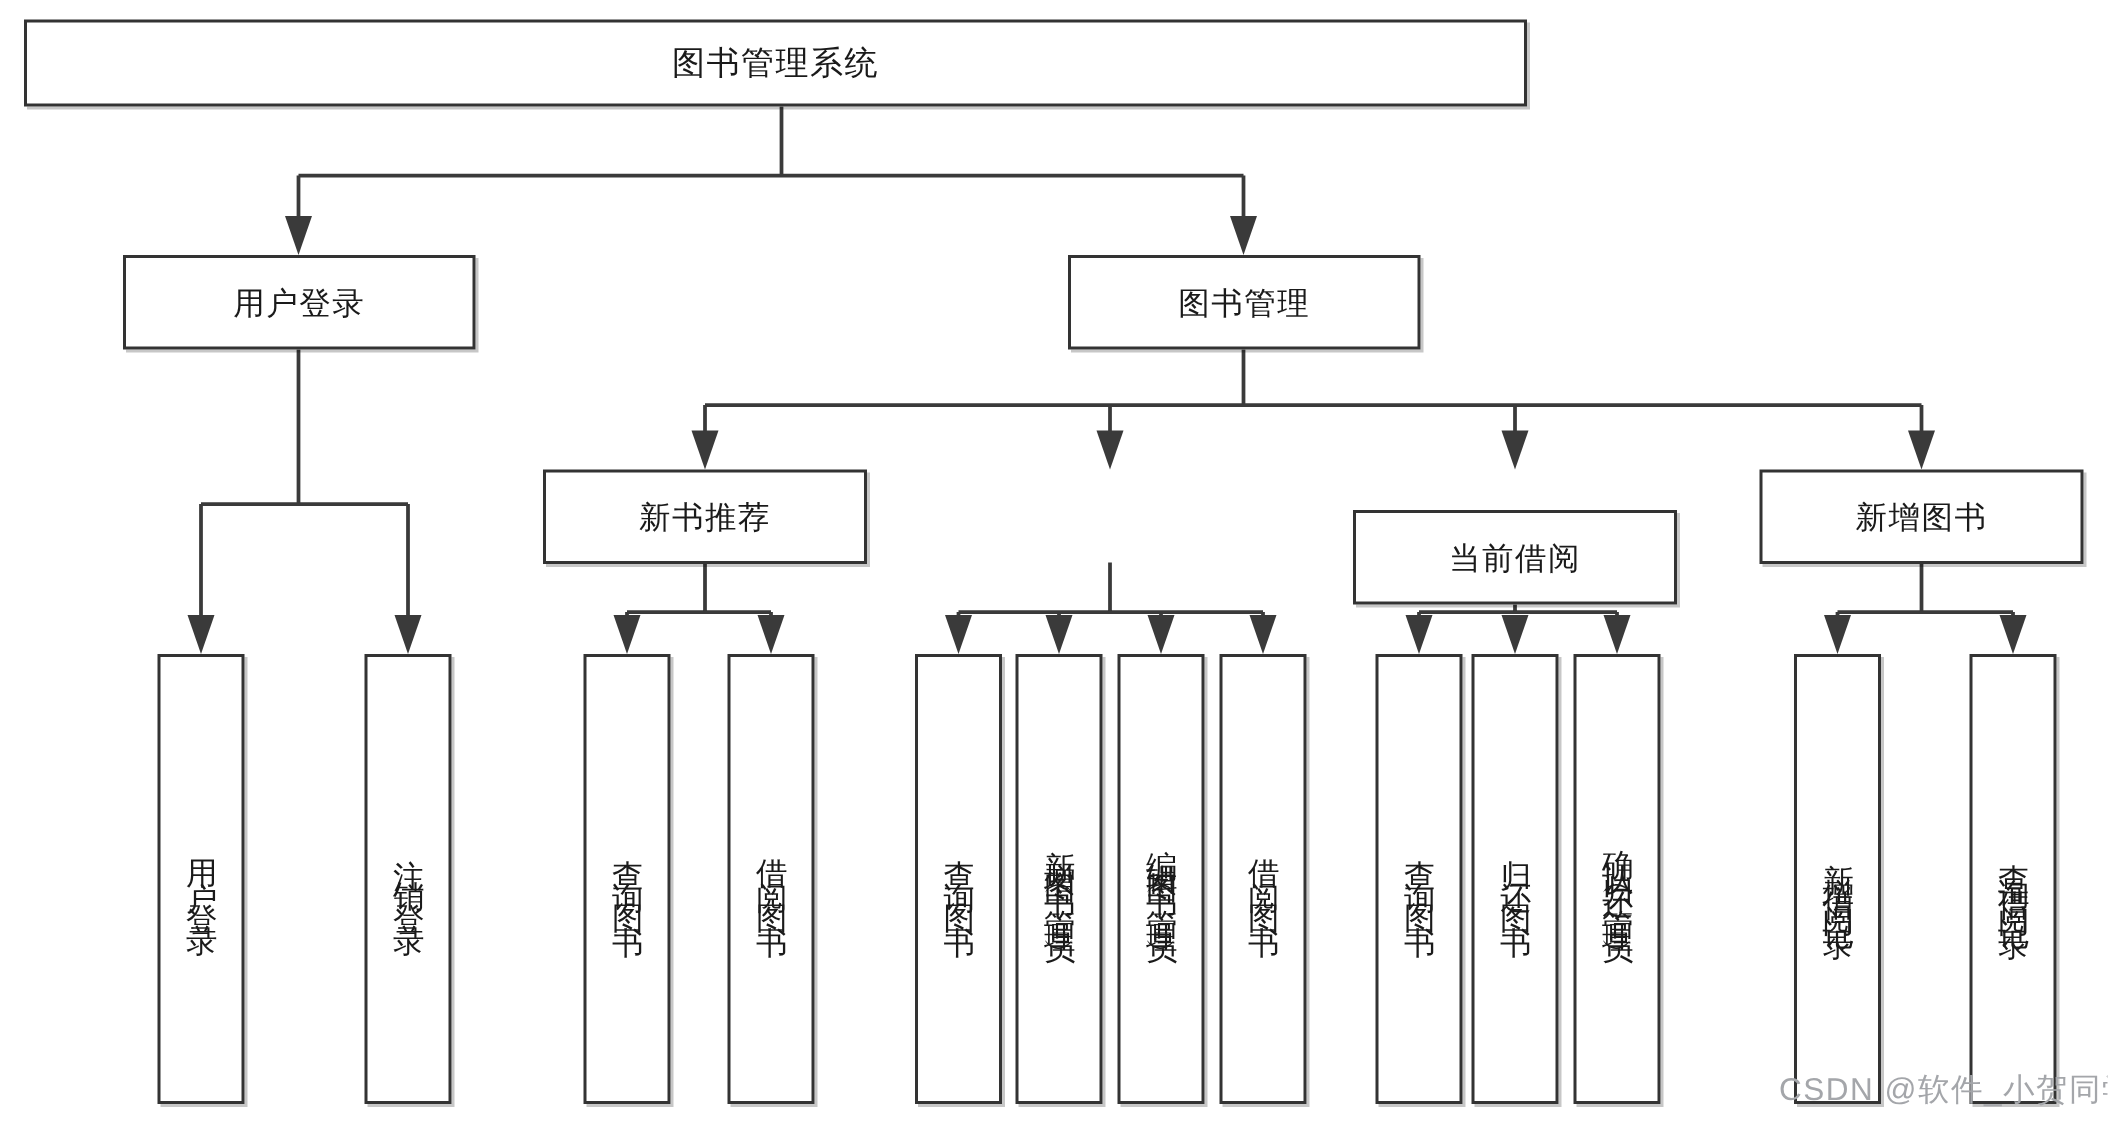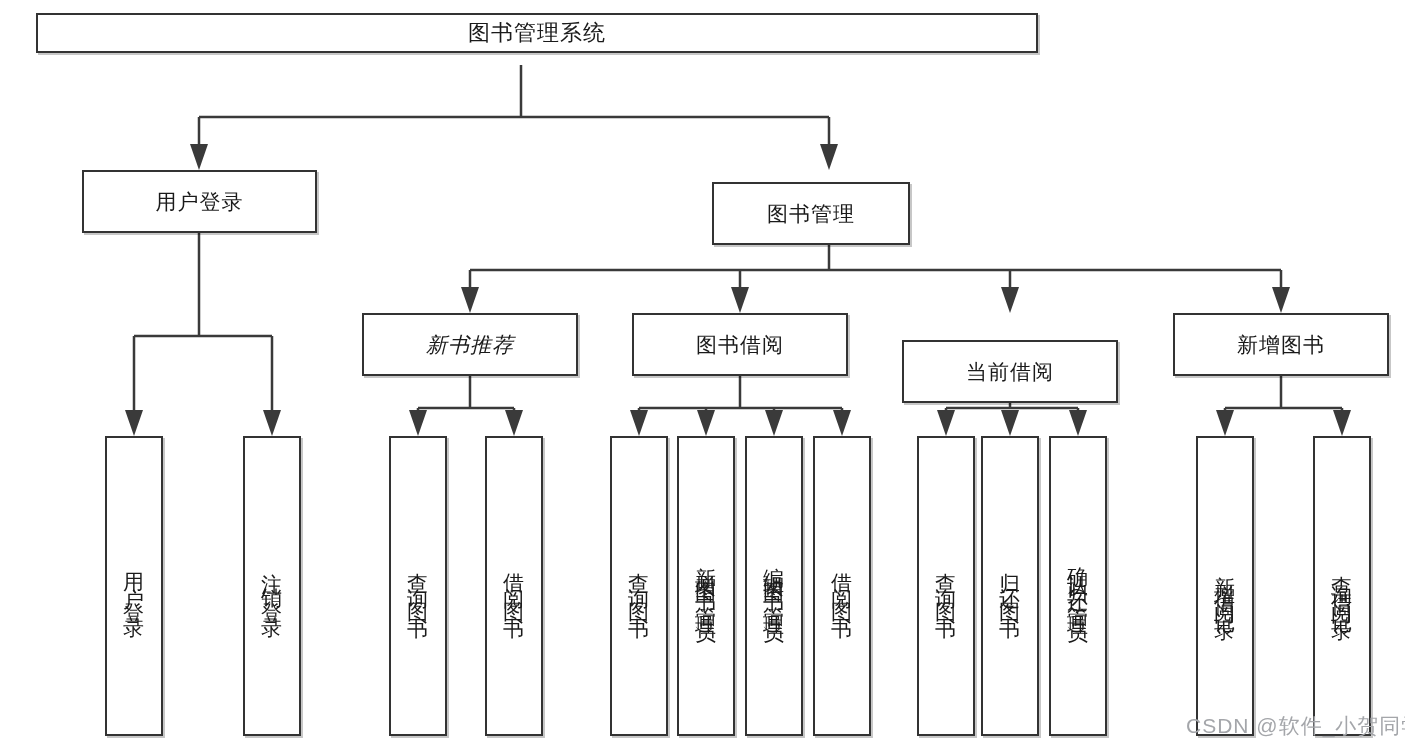--- a/index.html
+++ b/index.html
@@ -11,28 +11,28 @@
   .stage{position:relative;width:1405px;height:747px;background:#ffffff;}
   svg.connectors{position:absolute;left:0;top:0;z-index:1;}
   .box{
     position:absolute;box-sizing:border-box;background:#ffffff;
     border:2.5px solid #333333;
     display:flex;align-items:center;justify-content:center;
     box-shadow:2px 2px 0 rgba(0,0,0,0.22);
     z-index:2;
   }
   .box .lbl{font-size:21px;letter-spacing:1px;white-space:nowrap;}
-  .root{left:36px;top:13px;width:1002px;height:40px;}
+  .root{left:16px;top:13px;width:1002px;height:58px;}
   .root .lbl{font-size:22px;}
   
   .n-user-login {left:82px; top:170px;width:235px;height:63px;}
-  .n-book-mgmt {left:712px;top:182px;width:198px;height:63px;}
+  .n-book-mgmt {left:712px;top:170px;width:235px;height:63px;}
   
   .lv3{top:313px;width:216px;height:63px;}
-  .n-new-book   {left:362px;font-style:italic;}
+  .n-new-book   {left:362px;}
   .n-borrow     {left:632px;}
   .n-current    {left:902px;margin-top:27px;}
   .n-records    {left:1173px;}
   
   .leaf{top:436px;width:58px;height:300px;}
   .vtext{
     writing-mode:vertical-rl;text-orientation:mixed;
     font-size:21px;line-height:1;white-space:nowrap;
   }
   .len4{letter-spacing:15px;}
@@ -111,23 +111,20 @@
   <div class="box n-user-login">
     <span class="lbl">用户登录</span>
   </div>
   <div class="box n-book-mgmt">
     <span class="lbl">图书管理</span>
   </div>
 
   <div class="box lv3 n-new-book">
     <span class="lbl">新书推荐</span>
   </div>
-  <div class="box lv3 n-borrow">
-    <span class="lbl">图书借阅</span>
-  </div>
   <div class="box lv3 n-current">
     <span class="lbl">当前借阅</span>
   </div>
   <div class="box lv3 n-records">
     <span class="lbl">新增图书</span>
   </div>
 
   <div class="box leaf leaf-1">
     <span class="vtext len4">用户登录</span>
   </div>

